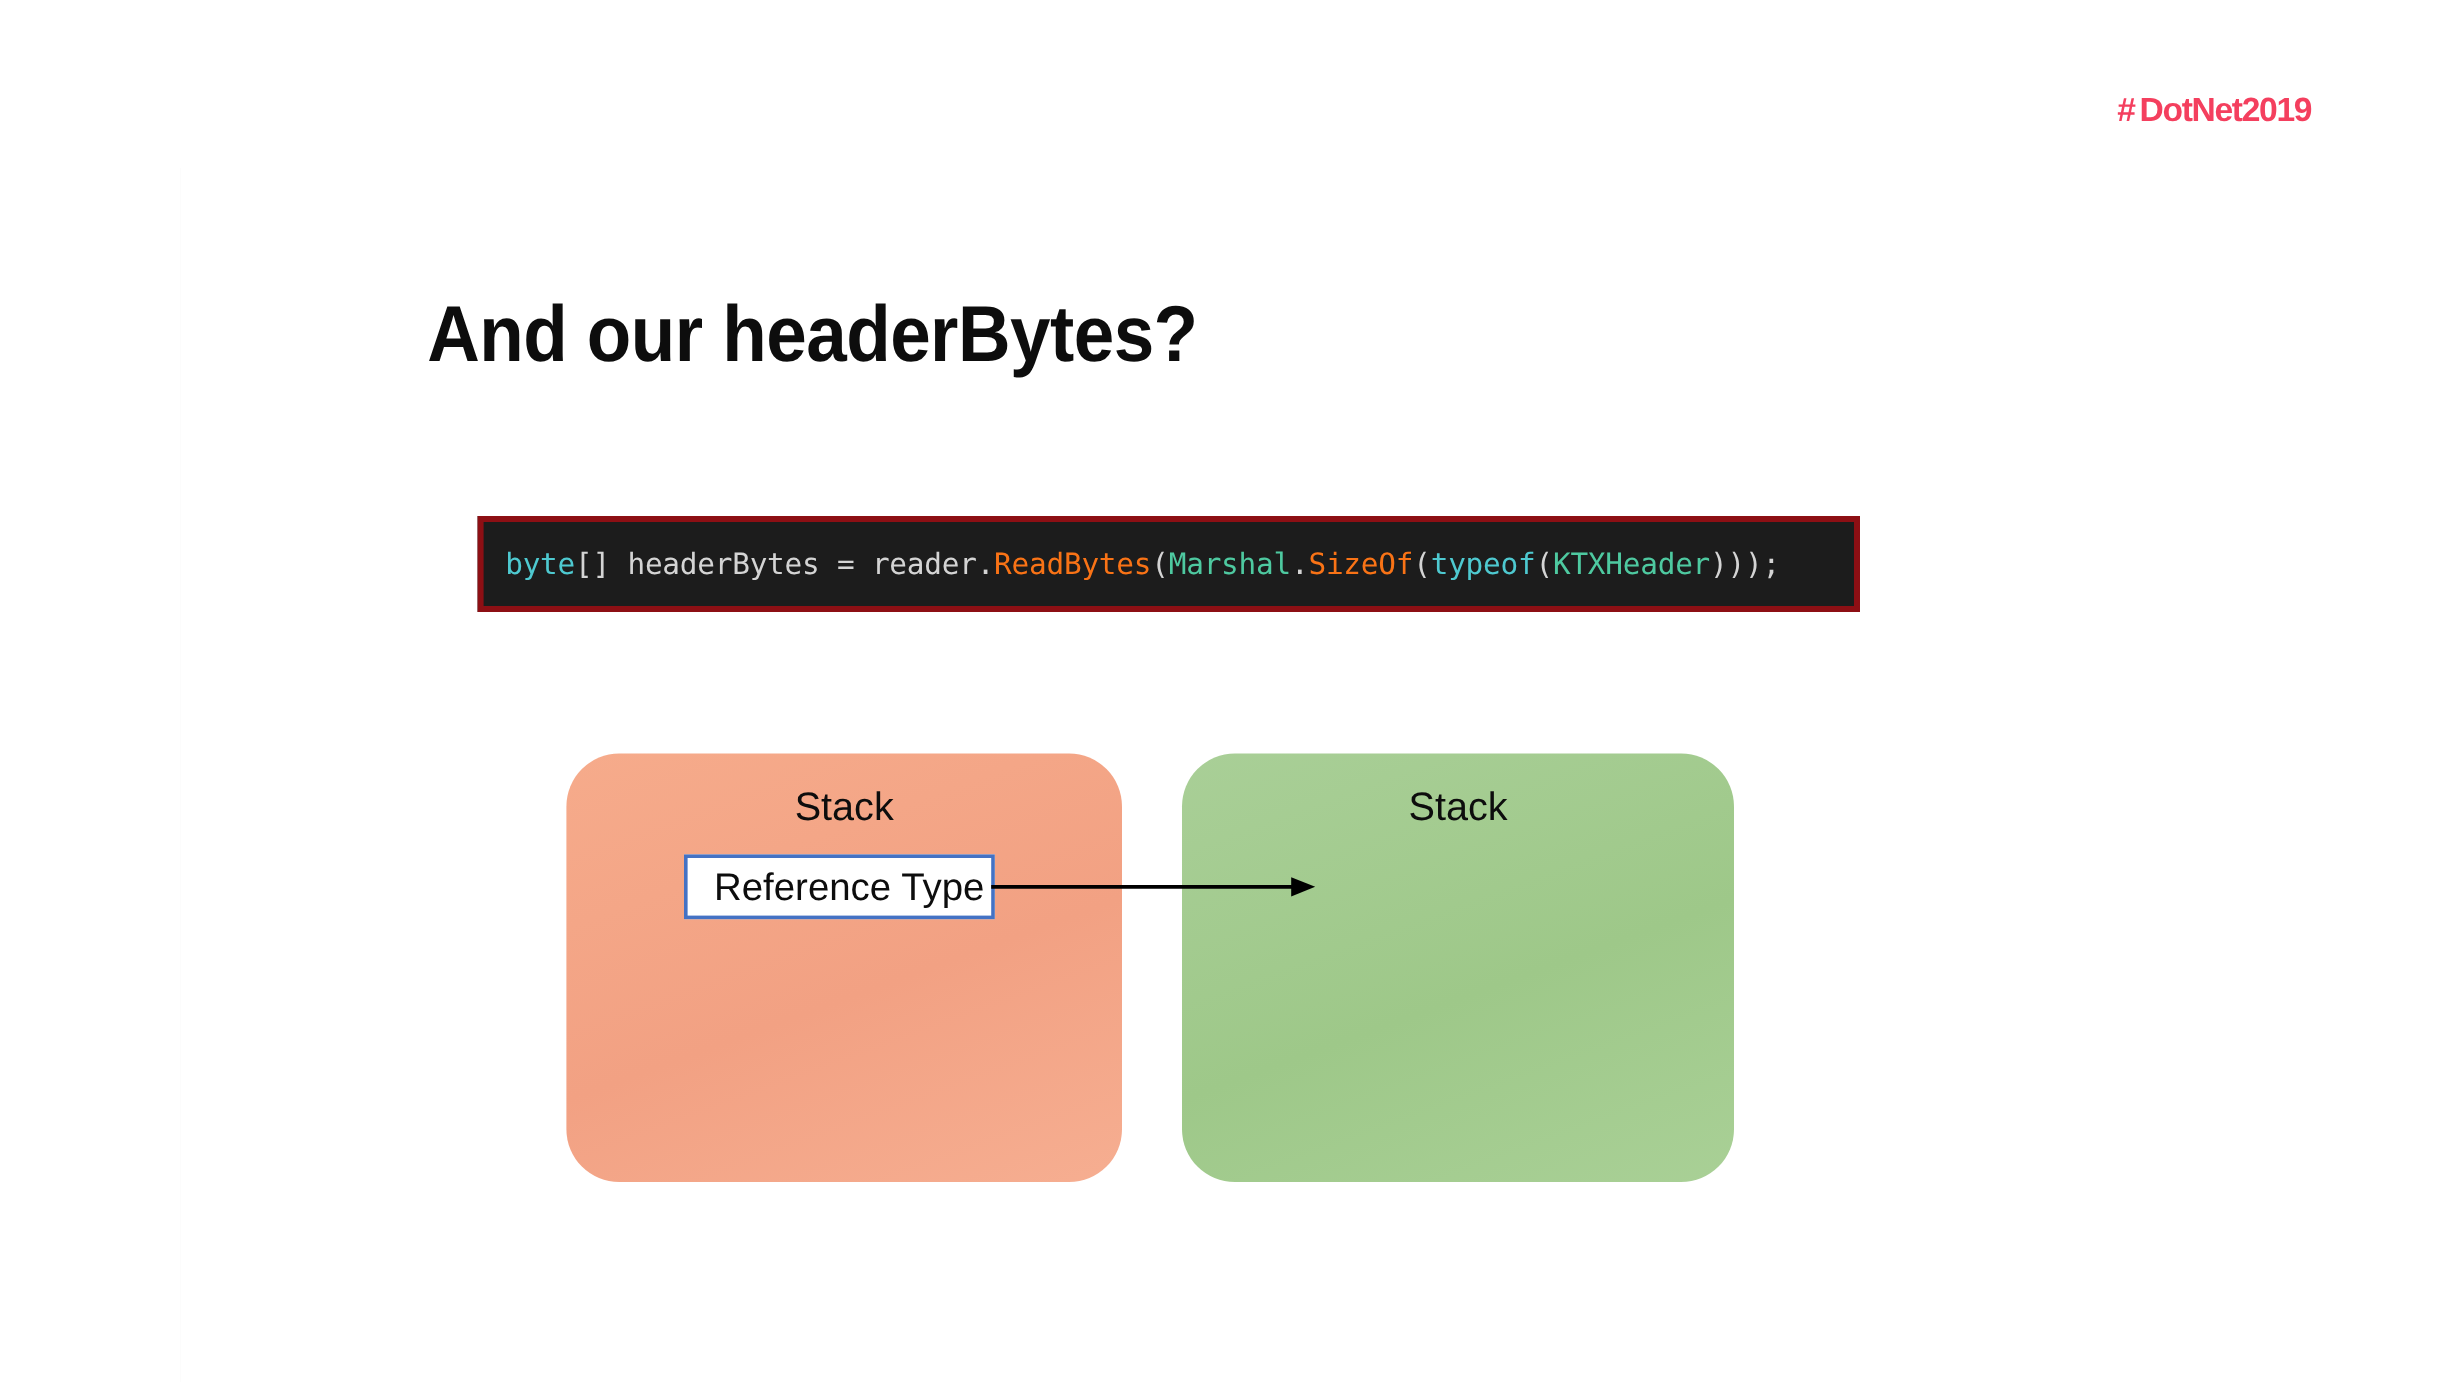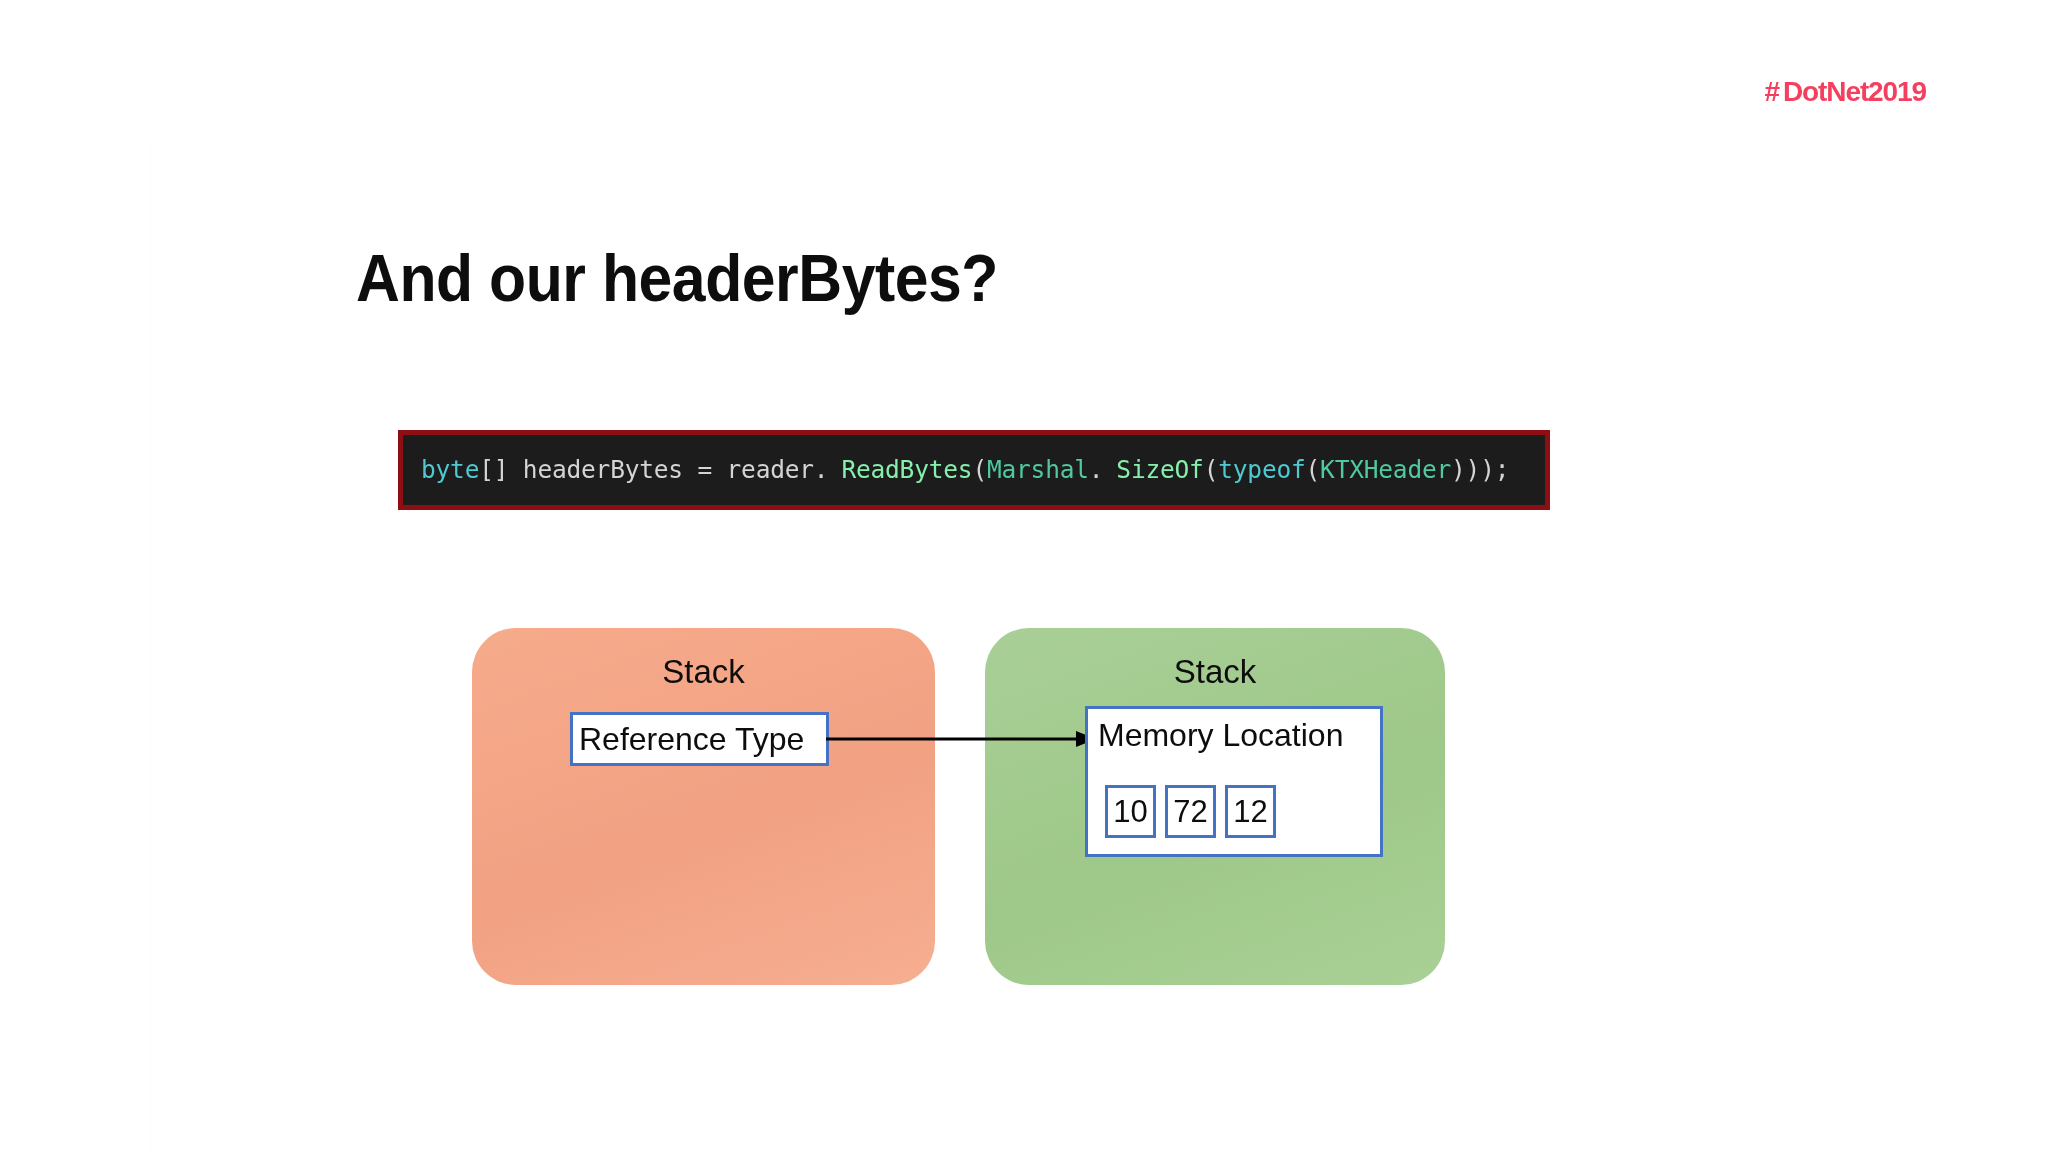--- a/index.html
+++ b/index.html
@@ -92,21 +92,21 @@
   .code-line {
     font-family: "DejaVu Sans Mono", "Liberation Mono", monospace;
     font-size: 24.5px;
     line-height: 1;
     white-space: pre;
     letter-spacing: -0.2px;
   }
   .tok-keyword { color: #4ec9d0; }
   .tok-plain   { color: #d4d4d4; }
   .tok-type    { color: #4ec9a0; }
-  .tok-method  { color: #86efac; margin-left: 13px; }
+  .tok-method  { color: #f97316; }
   .tok-punct   { color: #d4d4d4; }
 
   
   .diagram { position: absolute; left: 0; top: 0; width: 1622px; height: 1152px; }
 
   .region {
     position: absolute;
     border-radius: 44px;
   }
   .region-label {
@@ -142,21 +142,21 @@
     border: 3px solid #4472c4;
   }
 
   .ref-type-box {
     left: 570px;
     top: 712px;
     width: 259px;
     height: 54px;
     display: flex;
     align-items: center;
-    padding-left: 6px;
+    padding-left: 22px;
   }
   .ref-type-label {
     font-family: "Liberation Sans", sans-serif;
     font-size: 32px;
     color: #0d0d0d;
     line-height: 1;
     white-space: nowrap;
   }
 
   .memory-box {
@@ -235,24 +235,16 @@
 
     <div class="box-outline ref-type-box">
       <span class="ref-type-label">Reference Type</span>
     </div>
 
     <svg class="pointer-arrow" viewBox="0 0 270 46">
       <line x1="0" y1="23" x2="252" y2="23" stroke="#000000" stroke-width="3.2"></line>
       <polygon points="270,23 250,15 250,31" fill="#000000"></polygon>
     </svg>
 
-    <div class="box-outline memory-box">
-      <span class="memory-label">Memory Location</span>
-      <div class="byte-cells">
-        <div class="byte-cell">10</div>
-        <div class="byte-cell">72</div>
-        <div class="byte-cell">12</div>
-      </div>
-    </div>
 
   </div>
 
 </div>
 
 </body></html>

